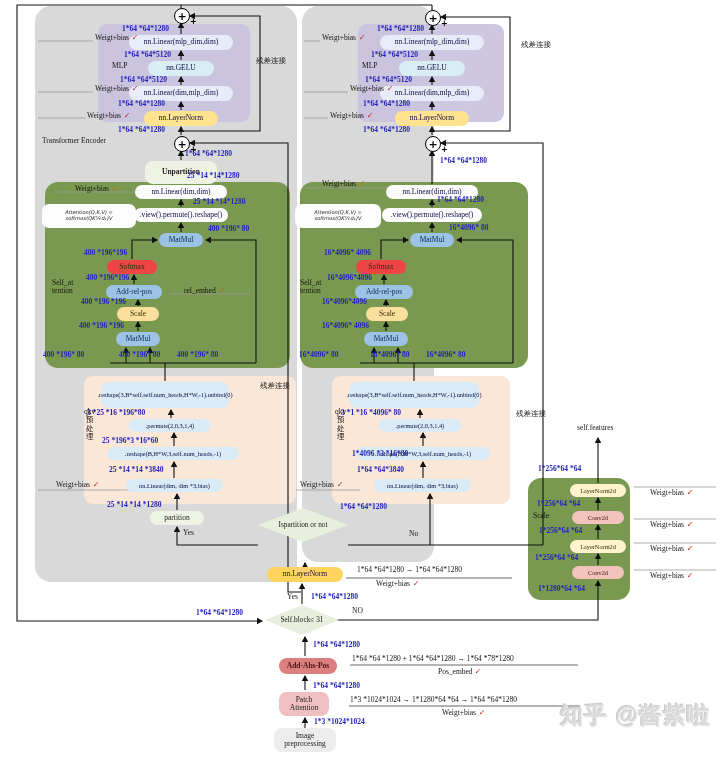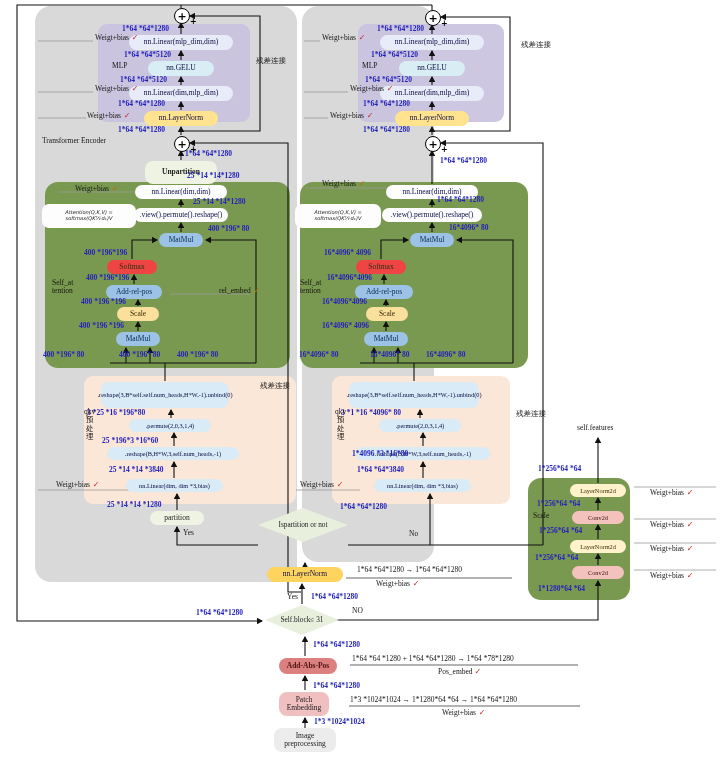--- a/index.html
+++ b/index.html
@@ -177,21 +177,21 @@
       <div class="node pill cyan2 small" style="left: 101px; top: 382px; width: 128px; height: 26px;">.reshape(3,B*self.self.num_heads,H*W,-1).unbind(0)</div>
       <div class="node pill cyan2 small" style="left: 129px; top: 419px; width: 82px; height: 13px;">.permute(2,0,3,1,4)</div>
       <div class="node pill cyan2 small" style="left: 107px; top: 447px; width: 132px; height: 13px;">.reshape(B,H*W,3,self.num_heads,-1)</div>
       <div class="node pill cyan2 small" style="left: 126px; top: 479px; width: 97px; height: 13px;">nn.Linear(dim, dim *3,bias)</div>
       <div class="node pill paleg" style="left: 150px; top: 511px; width: 54px; height: 14px;">partition</div>
       <div class="node diamond" style="left: 258px; top: 508px; width: 90px; height: 34px;">Ispartition or not</div>
       <div class="node pill orange-p" style="left: 267px; top: 567px; width: 76px; height: 15px;">nn.LayerNorm</div>
       <div class="node diamond" style="left: 265px; top: 605px; width: 74px; height: 30px;">Self.block≤ 31</div>
       <div class="node pill redp" style="left: 279px; top: 658px; width: 58px; height: 16px;">Add-Abs-Pos</div>
       <div class="node pill pinkp" style="left: 279px; top: 692px; width: 50px; height: 24px;">Patch
-Embedding</div>
+Attention</div>
       <div class="node pill grayp" style="left: 274px; top: 728px; width: 62px; height: 24px;">Image
 preprocessing</div>
       <div class="node oplus" style="left: 425px; top: 10px; width: 14px; height: 14px;">+</div>
       <div class="node pill lav" style="left: 380px; top: 35px; width: 104px; height: 15px;">nn.Linear(mlp_dim,dim)</div>
       <div class="node pill cyan" style="left: 399px; top: 61px; width: 66px; height: 15px;">nn.GELU</div>
       <div class="node pill lav" style="left: 380px; top: 86px; width: 104px; height: 15px;">nn.Linear(dim,mlp_dim)</div>
       <div class="node pill yellow" style="left: 395px; top: 111px; width: 74px; height: 15px;">nn.LayerNorm</div>
       <div class="node oplus" style="left: 425px; top: 136px; width: 14px; height: 14px;">+</div>
       <div class="node pill whitep" style="left: 386px; top: 185px; width: 92px; height: 14px;">nn.Linear(dim,dim)</div>
       <div class="node formula" style="left: 295px; top: 204px; width: 84px; height: 22px;">Attention(Q,K,V) = softmax(QKᵀ⁄√dₖ)V</div>
@@ -292,28 +292,29 @@
       <div class="lbl plus" style="left: 190px; top: 146px;">+</div>
       <div class="lbl plus" style="left: 441px; top: 146px;">+</div>
       <div class="lbl blk" style="left: 95px; top: 34px;">Weigt+bias<span class="chk red"> ✓</span></div>
       <div class="lbl blk" style="left: 95px; top: 85px;">Weigt+bias<span class="chk red"> ✓</span></div>
       <div class="lbl blk" style="left: 87px; top: 112px;">Weigt+bias<span class="chk red"> ✓</span></div>
       <div class="lbl blk" style="left: 322px; top: 34px;">Weigt+bias<span class="chk red"> ✓</span></div>
       <div class="lbl blk" style="left: 350px; top: 85px;">Weigt+bias<span class="chk red"> ✓</span></div>
       <div class="lbl blk" style="left: 330px; top: 112px;">Weigt+bias<span class="chk red"> ✓</span></div>
       <div class="lbl blk" style="left: 75px; top: 185px;">Weigt+bias<span class="chk orange"> ✓</span></div>
       <div class="lbl blk" style="left: 322px; top: 180px;">Weigt+bias<span class="chk orange"> ✓</span></div>
-      <div class="lbl blk" style="left: 184px; top: 287px; margin-left: 35px;">rel_embed<span class="chk orange"> ✓</span></div>
+      <div class="lbl blk" style="left: 184px; top: 287px;">rel_embed<span class="chk orange"> ✓</span></div>
       <div class="lbl blk" style="left: 56px; top: 481px;">Weigt+bias<span class="chk red"> ✓</span></div>
       <div class="lbl blk" style="left: 300px; top: 481px;">Weigt+bias<span class="chk red"> ✓</span></div>
       <div class="lbl blk" style="left: 650px; top: 489px;">Weigt+bias<span class="chk red"> ✓</span></div>
       <div class="lbl blk" style="left: 650px; top: 521px;">Weigt+bias<span class="chk red"> ✓</span></div>
       <div class="lbl blk" style="left: 650px; top: 545px;">Weigt+bias<span class="chk red"> ✓</span></div>
       <div class="lbl blk" style="left: 650px; top: 572px;">Weigt+bias<span class="chk red"> ✓</span></div>
       <div class="lbl blk" style="left: 376px; top: 580px;">Weigt+bias<span class="chk red"> ✓</span></div>
       <div class="lbl blk" style="left: 438px; top: 668px;">Pos_embed <span class="chk red"> ✓</span></div>
       <div class="lbl blk" style="left: 442px; top: 709px;">Weigt+bias<span class="chk red"> ✓</span></div>
       <div class="lbl blk" style="left: 349px; top: 566px; margin-left: 8px;">1*64 *64*1280  →  1*64 *64*1280</div>
       <div class="lbl blk" style="left: 352px; top: 655px;">1*64 *64 *1280 + 1*64 *64*1280 →  1*64 *78*1280</div>
       <div class="lbl blk" style="left: 350px; top: 696px;">1*3 *1024*1024 → 1*1280*64 *64 →  1*64 *64*1280</div>
     </div>
 
+  <div class="wm">知乎 @酱紫啦</div>
 </div>
 
 </body></html>

